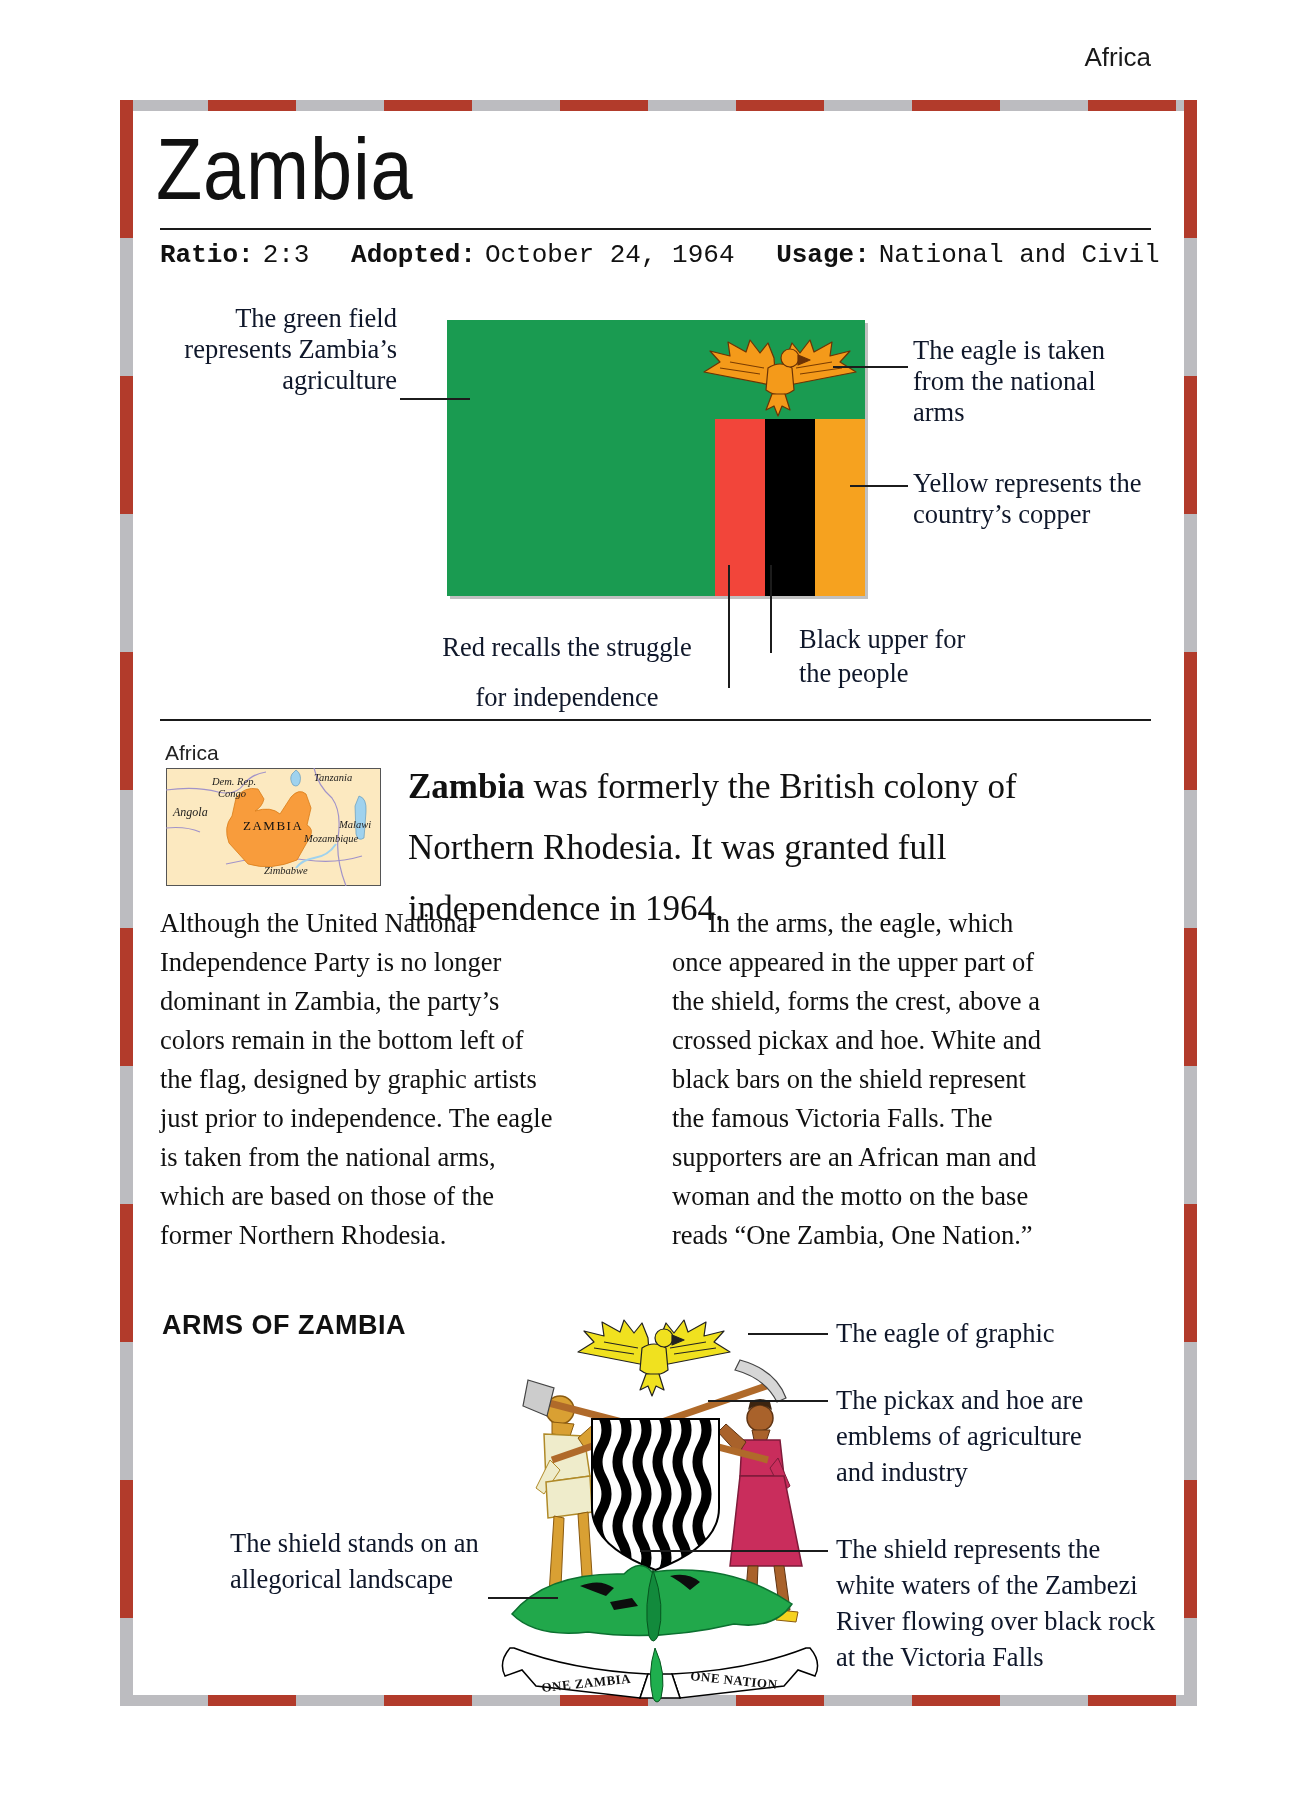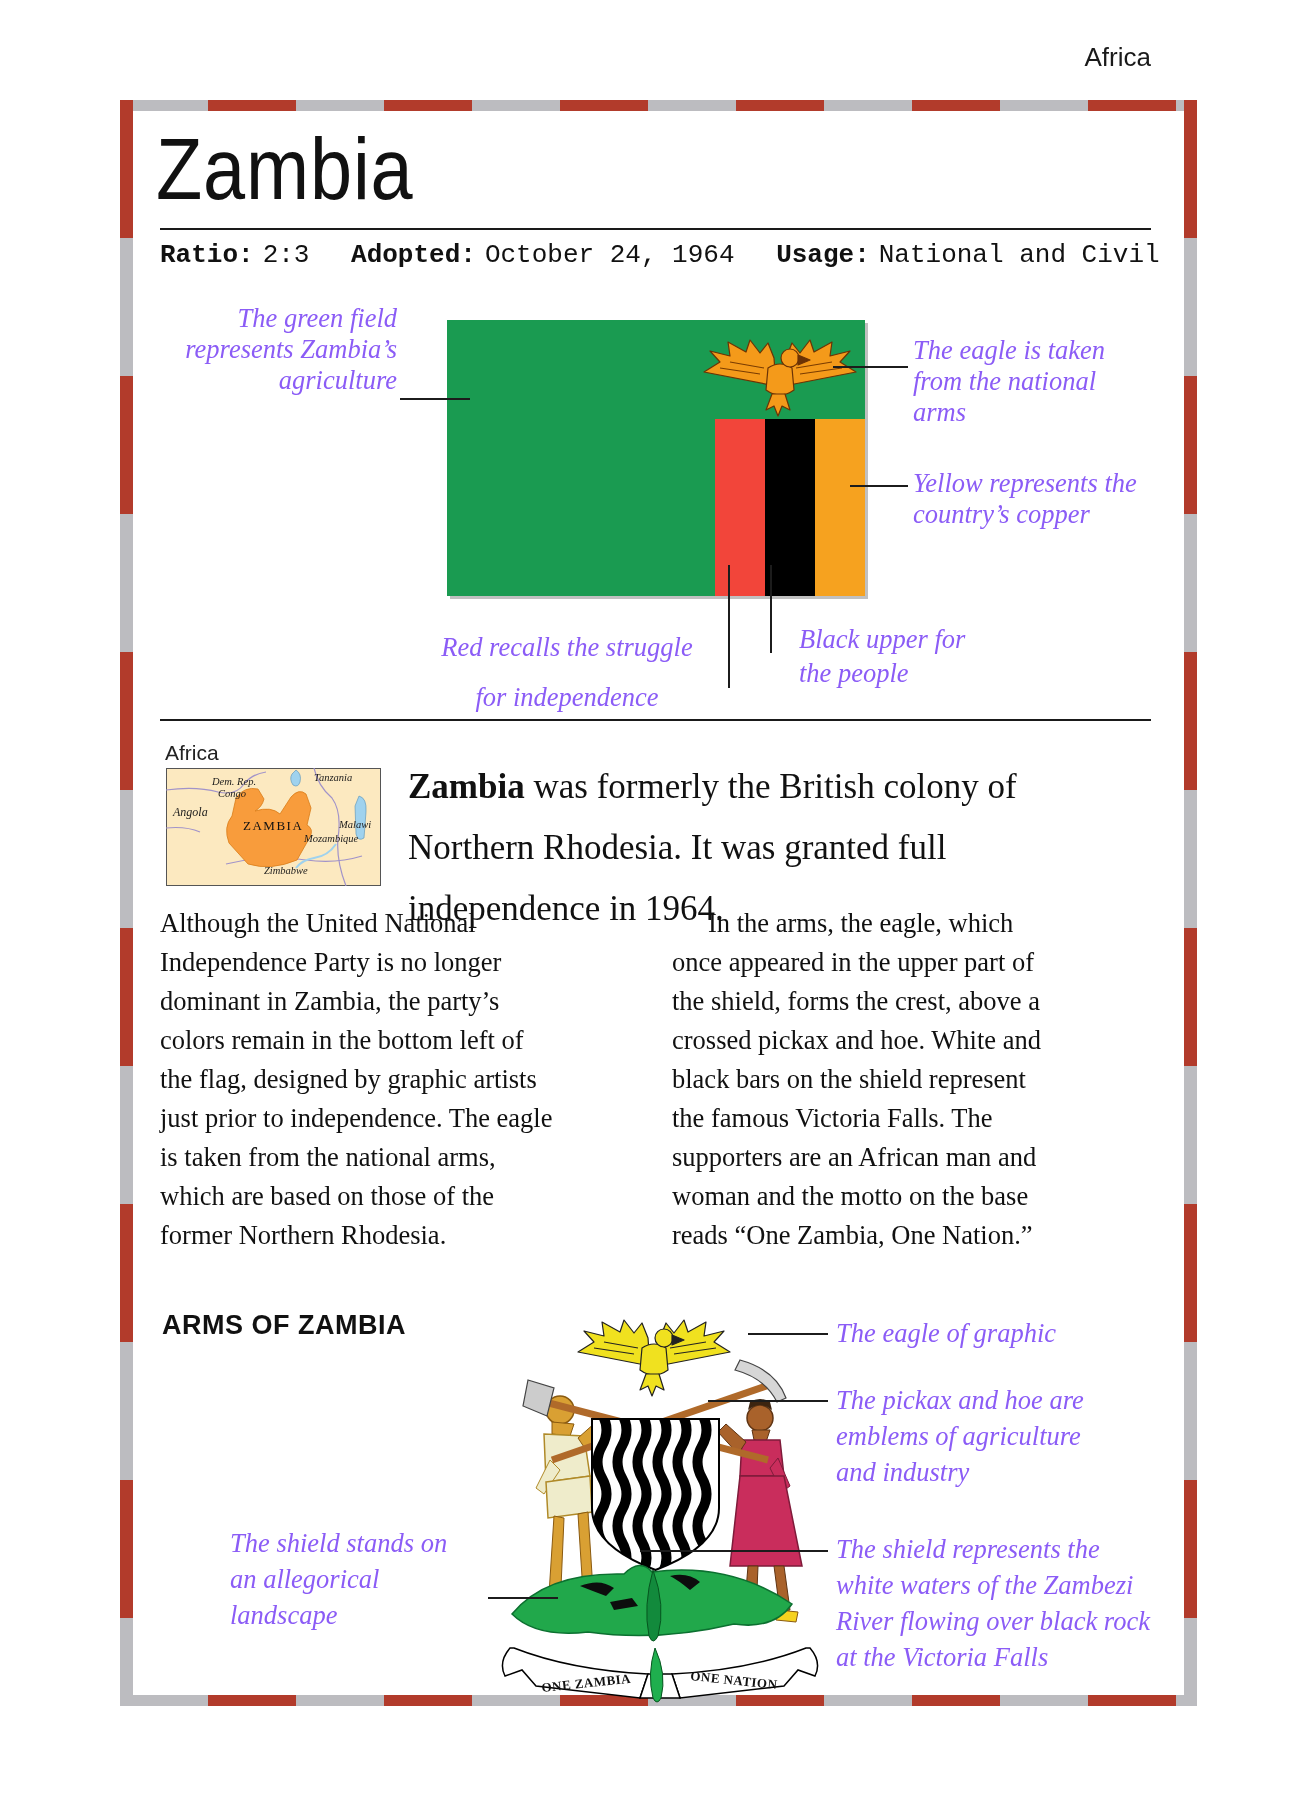--- a/index.html
+++ b/index.html
@@ -14,21 +14,21 @@
   .rule{height:2px;background:#1a1a1a;left:160px;width:991px;}
   .meta{top:240px;left:160px;font-family:Liberation Mono, monospace;font-size:26px;white-space:nowrap;}
   .meta b{font-weight:bold;margin-right:9px;}
   .meta .val{margin-right:26px;}
   
   .flag{left:447px;top:320px;width:418px;height:276px;background:#1a9b51;box-shadow:3px 3px 0 rgba(130,130,130,.5);}
   .stripes{left:268px;top:99px;width:150px;height:177px;display:flex;}
   .stripes div{flex:1;}
   .s-red{background:#f2453a;}.s-black{background:#000;}.s-orange{background:#f6a21f;}
   
-  .ann{font-style:italic;font-size:26.5px;line-height:31px;color:#8b5cf6;}
+  .ann{font-size:26.5px;line-height:31px;color:#0f172a;}
   .ann.big{line-height:36px;}
   .callout{background:#1c1c1c;z-index:2;}
   .h-line{height:2px;}
   .v-line{width:2px;}
   
   .map-label{top:741px;left:165px;font-family:"Liberation Sans",sans-serif;font-size:21px;color:#222;}
   .map-box{left:166px;top:768px;width:215px;height:118px;}
   
   .intro{left:408px;top:756px;width:632px;font-size:35px;line-height:61px;}
   .intro b{font-weight:bold;}

